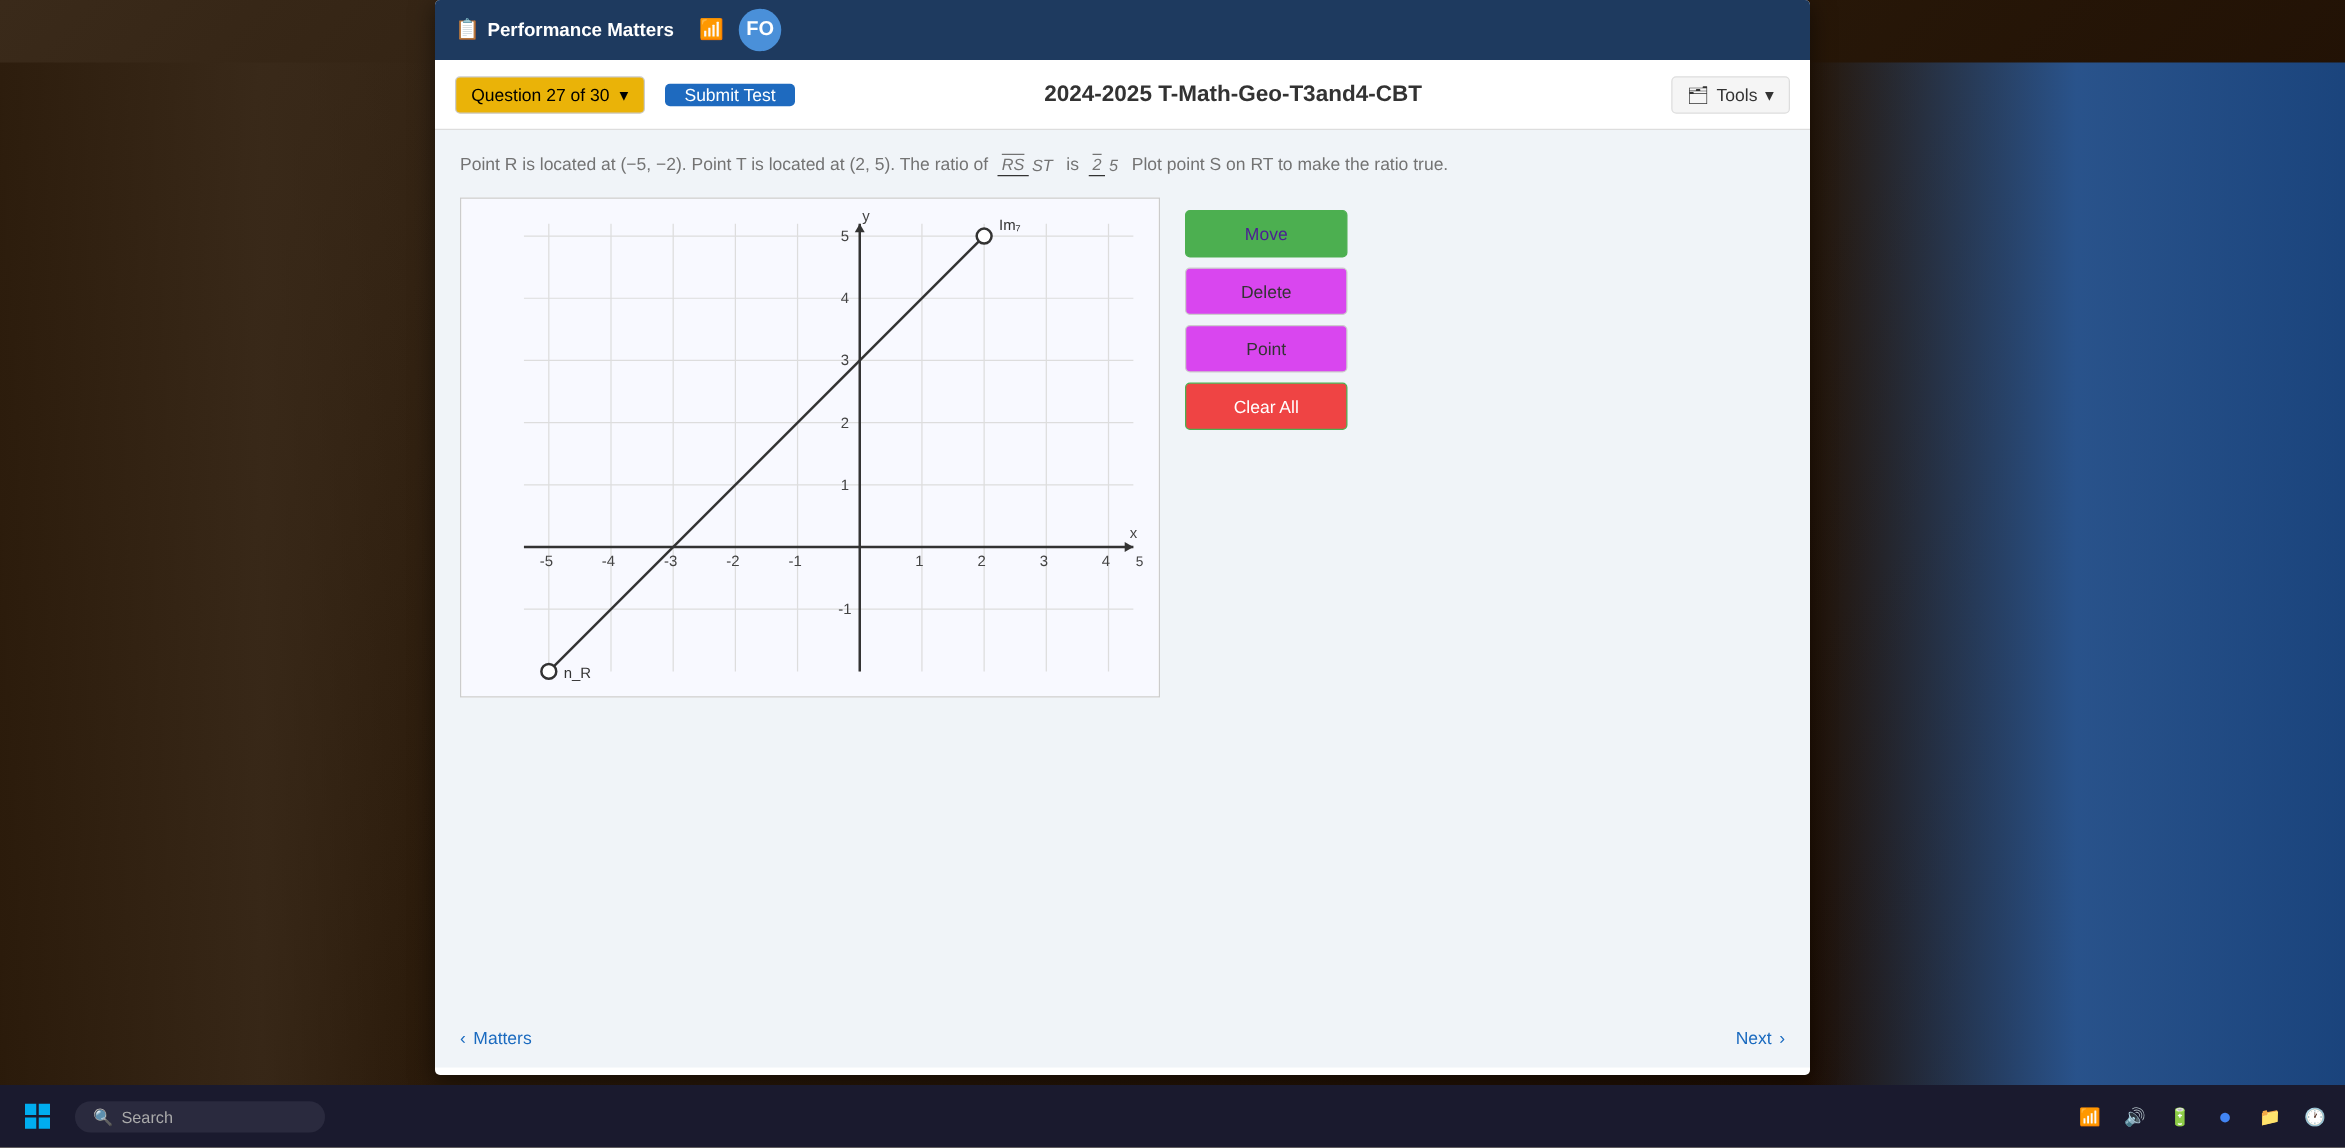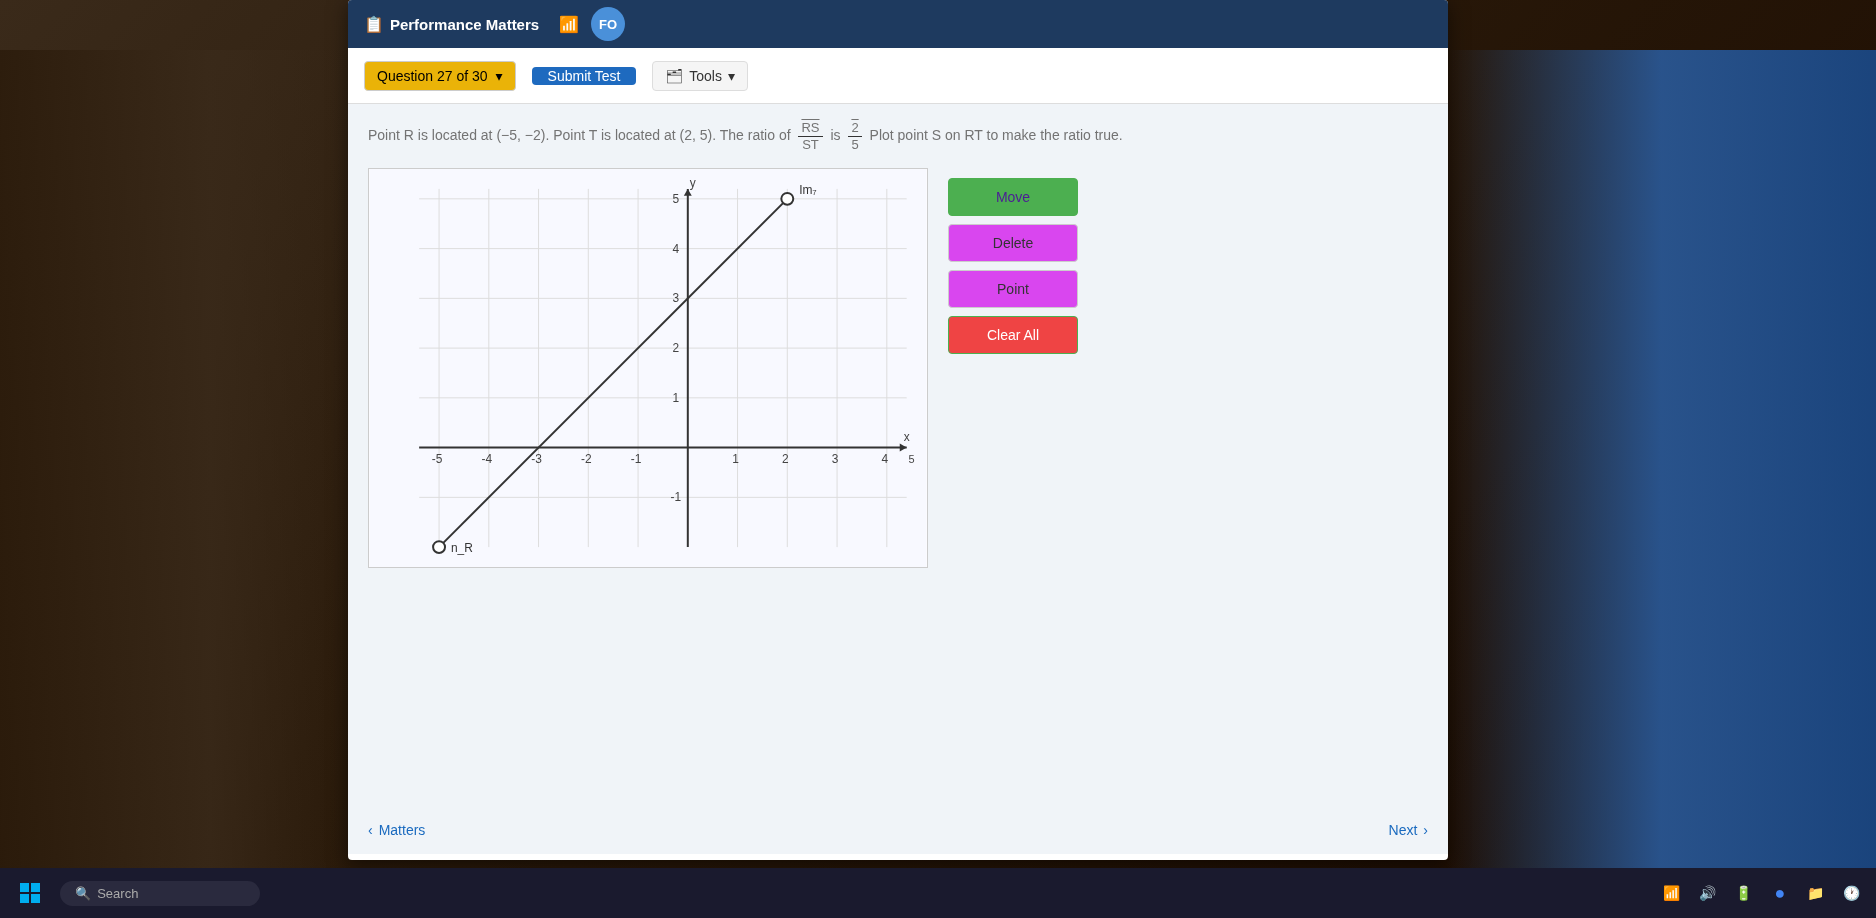--- a/index.html
+++ b/index.html
@@ -105,21 +105,21 @@
       gap: 12px;
     }
     .signal-icon {
       font-size: 16px;
     }
     .user-avatar {
       width: 34px; height: 34px;
       background: #4a90d9;
       border-radius: 50%;
       display: flex; align-items: center; justify-content: center;
-      font-size: 13px;
+      font-size: 16px;
       font-weight: bold;
     }
 
     
     .question-toolbar {
       background: white;
       border-bottom: 1px solid #ddd;
       height: 56px;
       display: flex;
       align-items: center;
@@ -173,26 +173,27 @@
     }
 
     .question-text {
       font-size: 14px;
       color: #737373;
       margin-bottom: 16px;
       line-height: 1.6;
     }
     .fraction {
       display: inline-flex;
-      flex-direction: column;
+      flex-direction: row;
       align-items: center;
       vertical-align: middle;
       margin: 0 4px;
       font-size: 13px;
       line-height: 1.2;
+      font-style: italic;
     }
     .fraction .numerator {
       border-bottom: 1px solid #333;
       padding: 0 3px;
       text-decoration: overline;
     }
     .fraction .denominator {
       padding: 0 3px;
     }
 
@@ -304,20 +305,21 @@
       <div class="user-avatar">FO</div>
     </div>
   </div>
 
   <div class="question-toolbar">
     <div class="question-selector">
       <span>Question 27 of 30</span>
       <span>▾</span>
     </div>
     <button class="submit-test-btn">Submit Test</button>
+    <div class="question-title">2024-2025 T-Math-Geo-T3and4-CBT</div>
     <button class="tools-btn">
       <span>🗂</span>
       <span>Tools</span>
       <span>▾</span>
     </button>
   </div>
 
   <div class="main-content">
 
     <div class="question-text">

